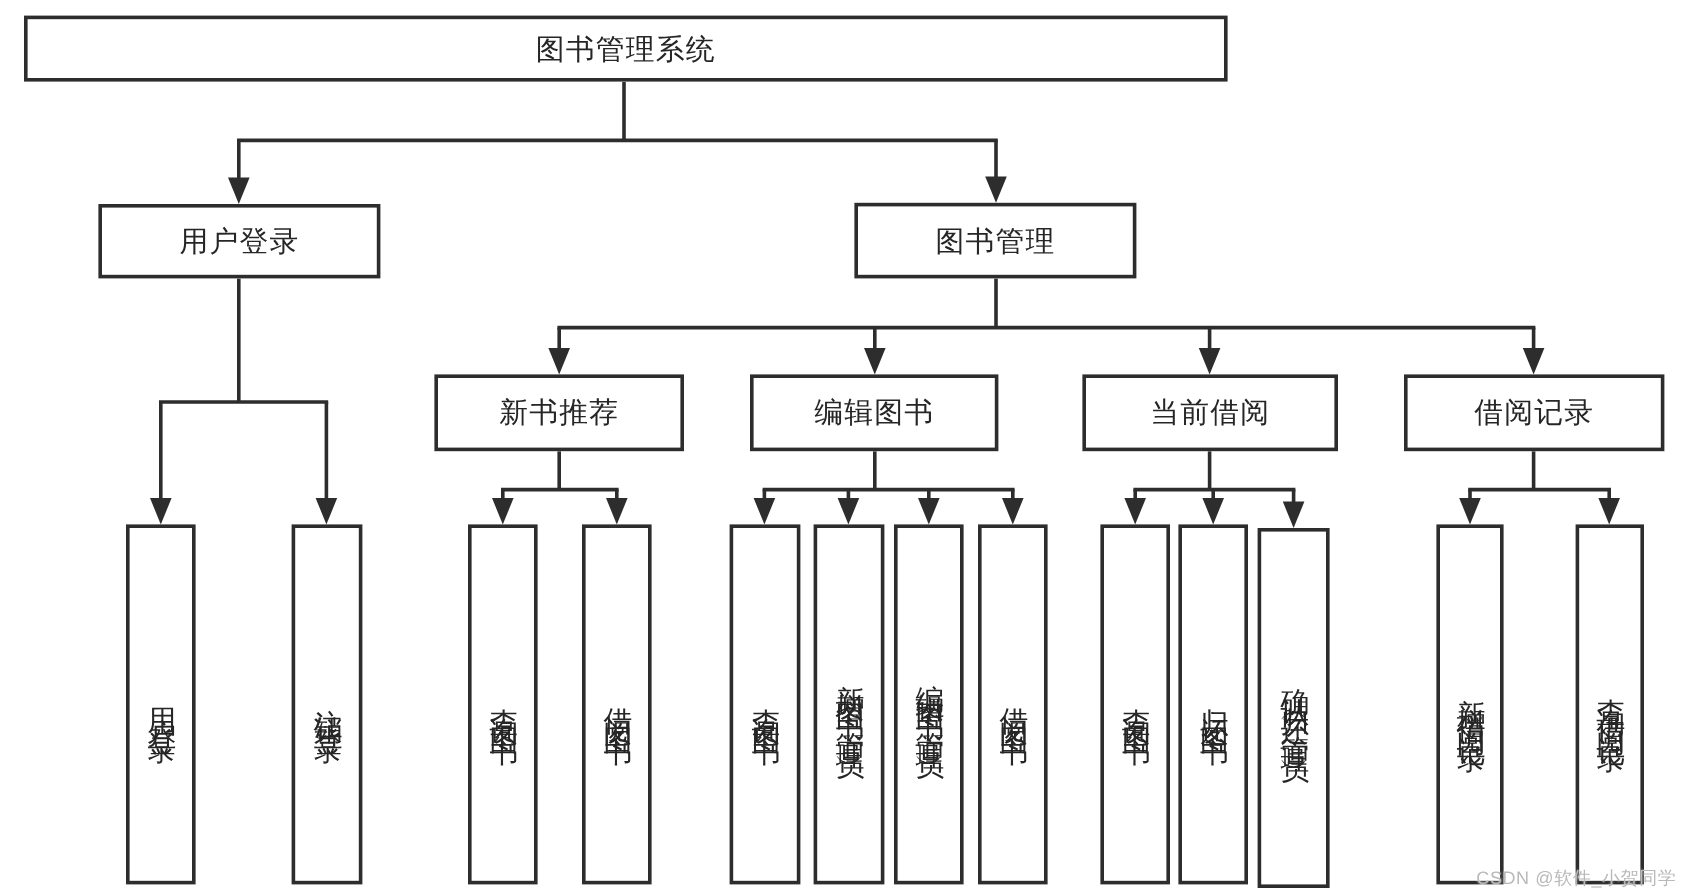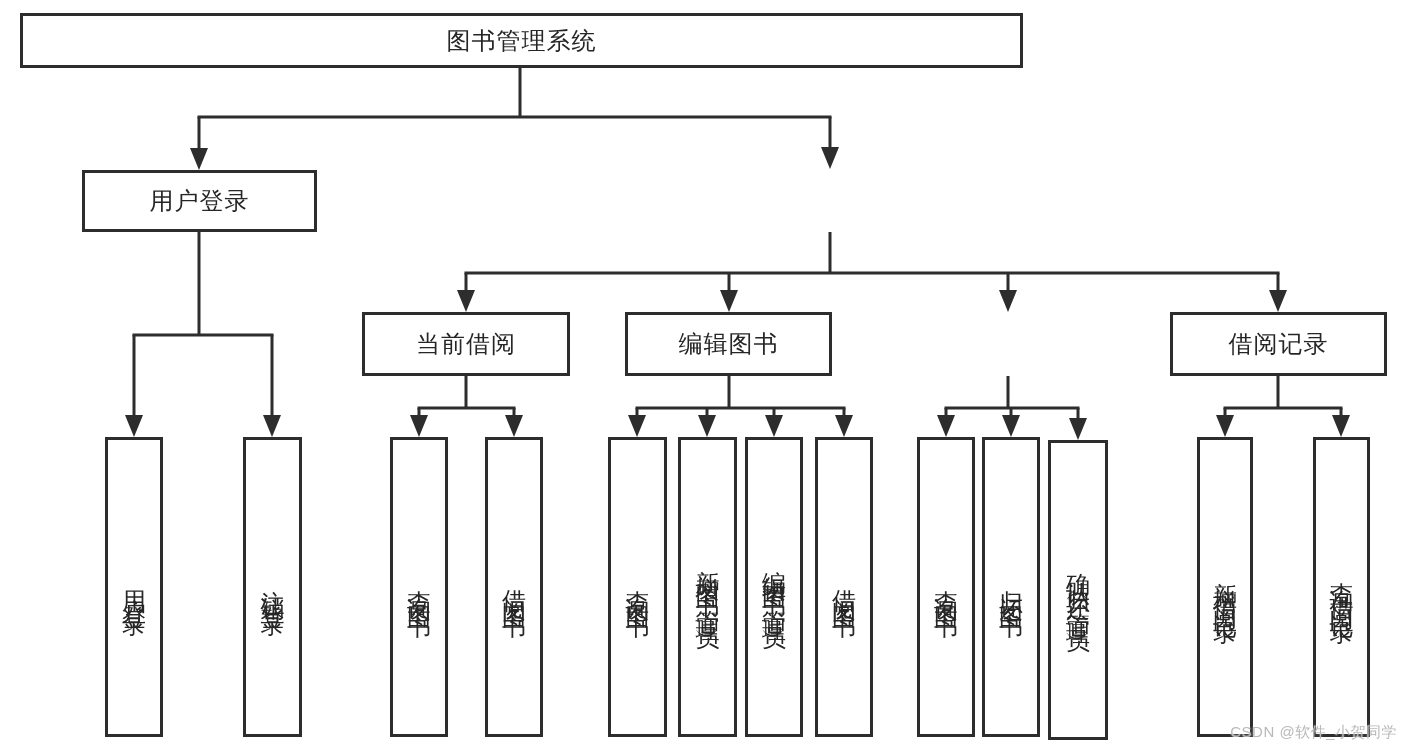--- a/index.html
+++ b/index.html
@@ -117,26 +117,32 @@
     <polygon points="1332,415 1350,415 1341,437"></polygon>
   </svg>
 
   <div class="box h" style="left:20px;top:13px;width:1003px;height:55px">
     <span>图书管理系统</span>
   </div>
 
   <div class="box h" style="left:82px;top:170px;width:235px;height:62px">
     <span>用户登录</span>
   </div>
+  <div class="box h" style="left:712px;top:169px;width:235px;height:63px">
+    <span>图书管理</span>
+  </div>
 
   <div class="box h" style="left:362px;top:312px;width:208px;height:64px">
-    <span>当前借阅</span>
+    <span>新书推荐</span>
   </div>
   <div class="box h" style="left:625px;top:312px;width:207px;height:64px">
     <span>编辑图书</span>
+  </div>
+  <div class="box h" style="left:902px;top:312px;width:213px;height:64px">
+    <span>当前借阅</span>
   </div>
   <div class="box h" style="left:1170px;top:312px;width:217px;height:64px">
     <span>借阅记录</span>
   </div>
 
   <div class="box v" style="left:105px;top:437px;width:58px;height:300px">
     <span>用户登录</span>
   </div>
   <div class="box v" style="left:243px;top:437px;width:59px;height:300px">
     <span>注销登录</span>

